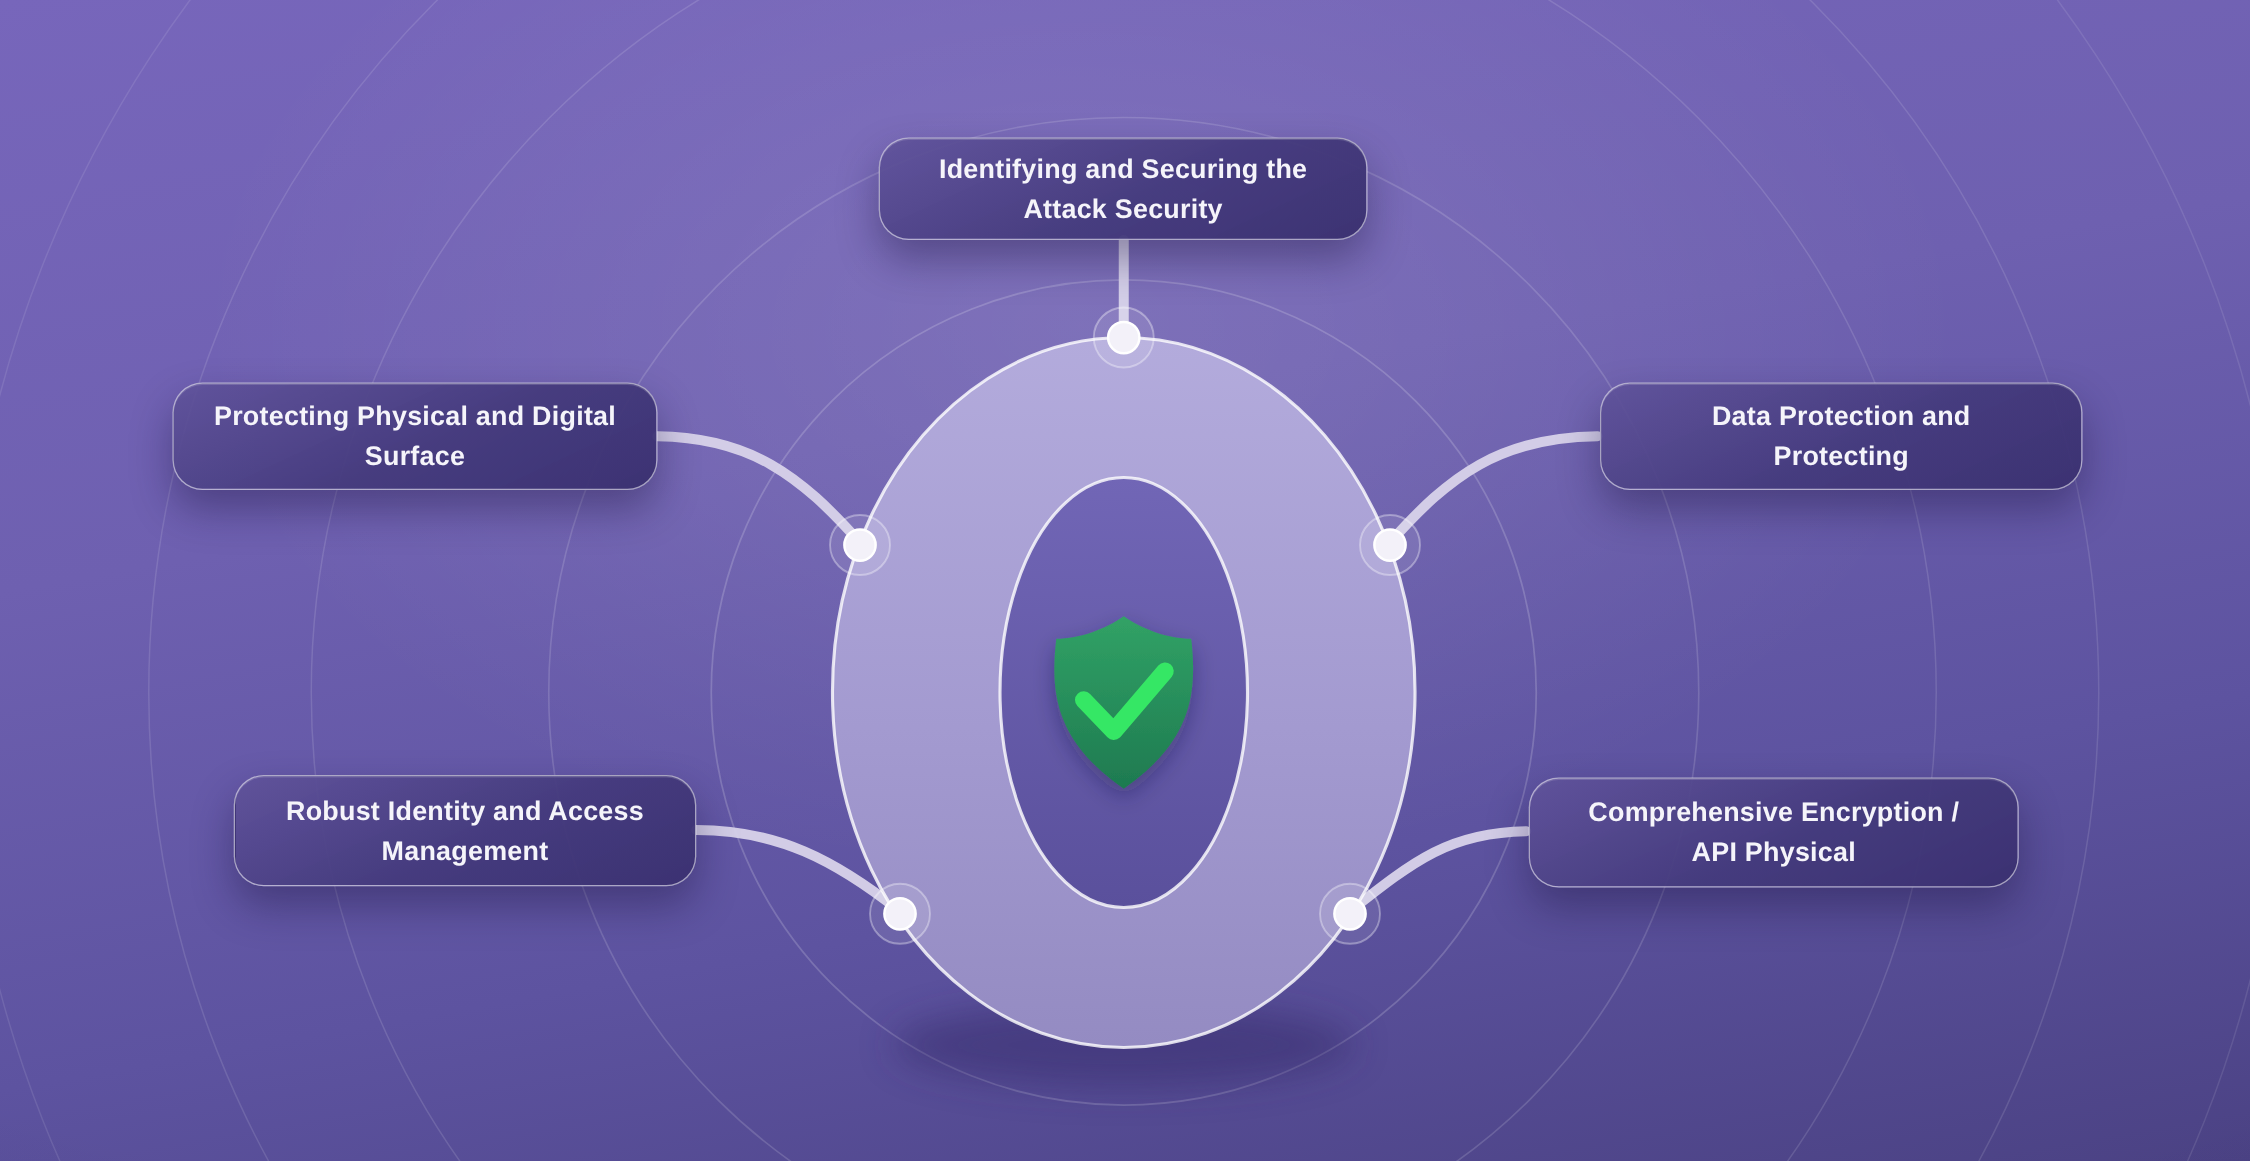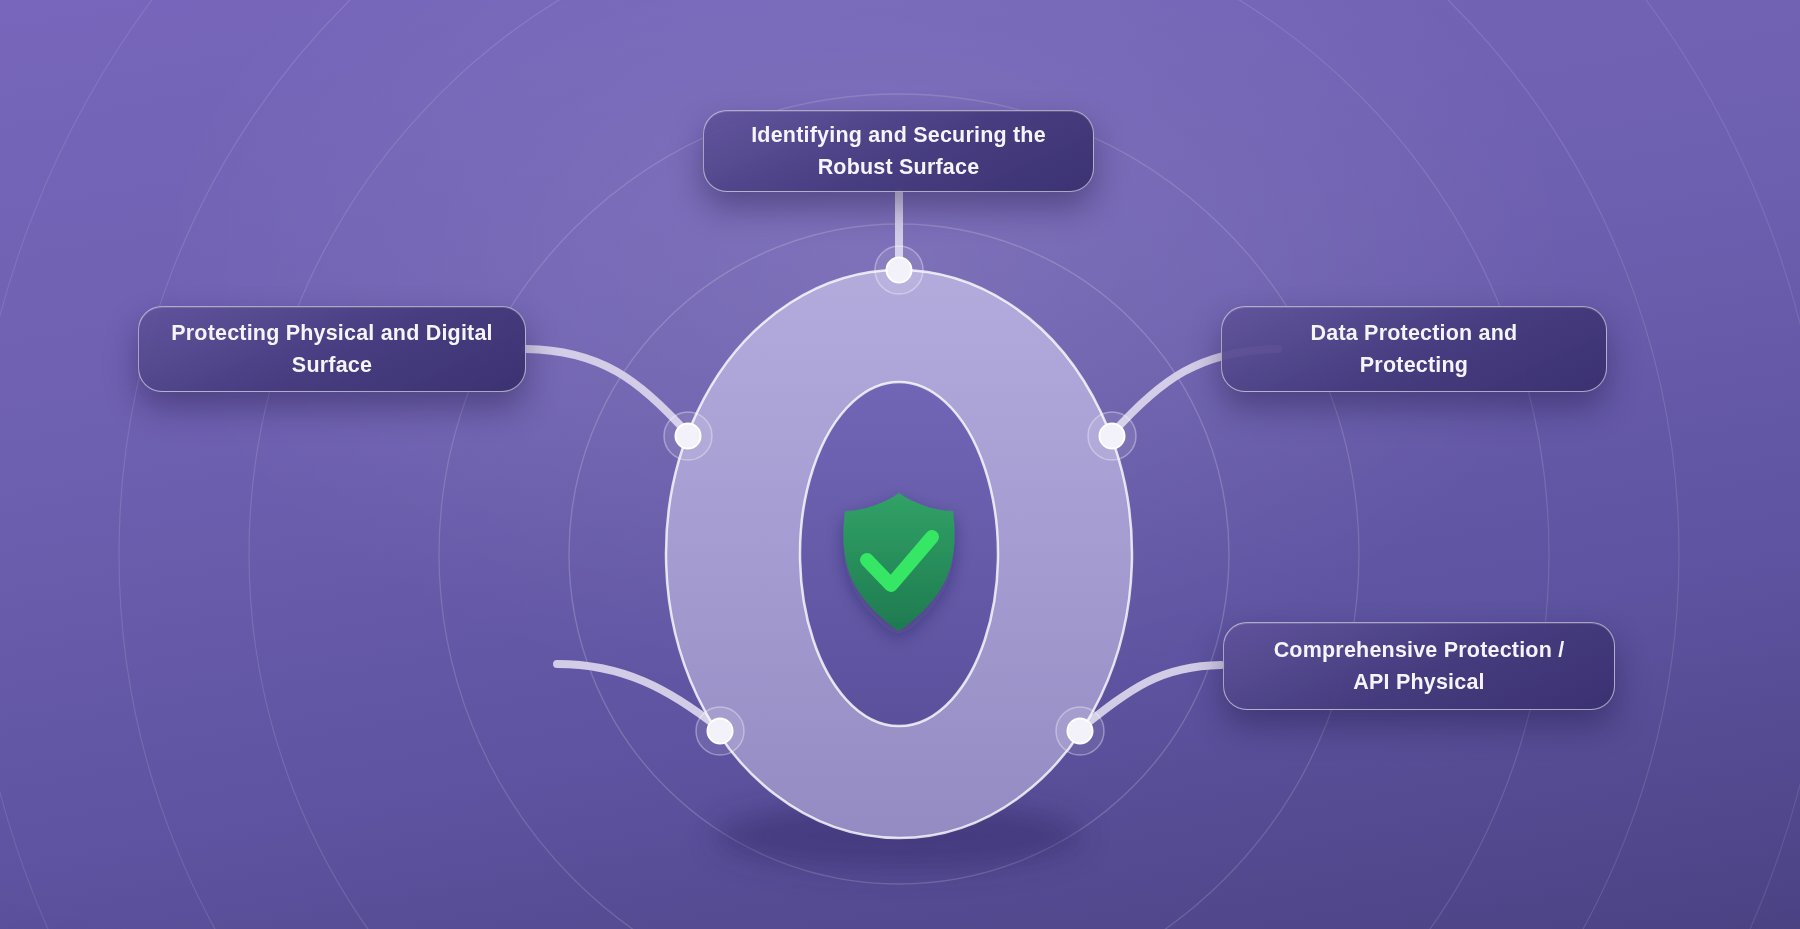--- a/index.html
+++ b/index.html
@@ -17,21 +17,21 @@
     border-radius:24px;
     border:1.6px solid rgba(255,255,255,0.55);
     background:linear-gradient(155deg, rgba(96,83,155,0.93) 0%, rgba(68,58,124,0.95) 55%, rgba(58,48,112,0.96) 100%);
     box-shadow:0 16px 32px rgba(24,17,58,0.38), inset 0 1px 0 rgba(255,255,255,0.15);
     color:#f5f4fa;text-align:center;
     font-weight:700;font-size:21.5px;line-height:32px;letter-spacing:0.2px;
   }
   .node span{display:block;white-space:nowrap;}
   .n-top{left:703px;top:110px;width:389px;height:80px;}
   .n-lu{left:138px;top:306px;width:386px;height:84px;}
-  .n-ru{left:1221px;top:306px;width:384px;height:84px;}
+  .n-ru{left:1280px;top:306px;width:384px;height:84px;}
   .n-ll{left:187px;top:620px;width:368px;height:87px;}
   .n-rl{left:1223px;top:622px;width:390px;height:86px;}
 </style>
 </head>
 <body>
 
 <div class="stage">
 
   <svg class="layer" width="1800" height="929" viewBox="0 0 1800 929">
     <defs>
@@ -107,32 +107,36 @@
                C885,503 864,511 845,511
                C840,556 845,593 899,631
                C953,593 958,556 953,511
                C934,511 913,503 899,493 Z"></path>
       <path d="M867,560 L891,585 L932,537" fill="none" stroke="#36e765" stroke-width="14" stroke-linecap="round" stroke-linejoin="round"></path>
     </g>
   </svg>
 
   <div class="node n-top">
     <span>Identifying and Securing the</span>
-    <span>Robust Surface</span>
+    <span>Attack Security</span>
   </div>
 
   <div class="node n-lu">
     <span>Protecting Physical and Digital</span>
     <span>Surface</span>
   </div>
 
   <div class="node n-ru">
     <span>Data Protection and</span>
     <span>Protecting</span>
   </div>
 
+  <div class="node n-ll">
+    <span>Robust Identity and Access</span>
+    <span>Management</span>
+  </div>
 
   <div class="node n-rl">
-    <span>Comprehensive Protection /</span>
+    <span>Comprehensive Encryption /</span>
     <span>API Physical</span>
   </div>
 
 </div>
 
 </body></html>

